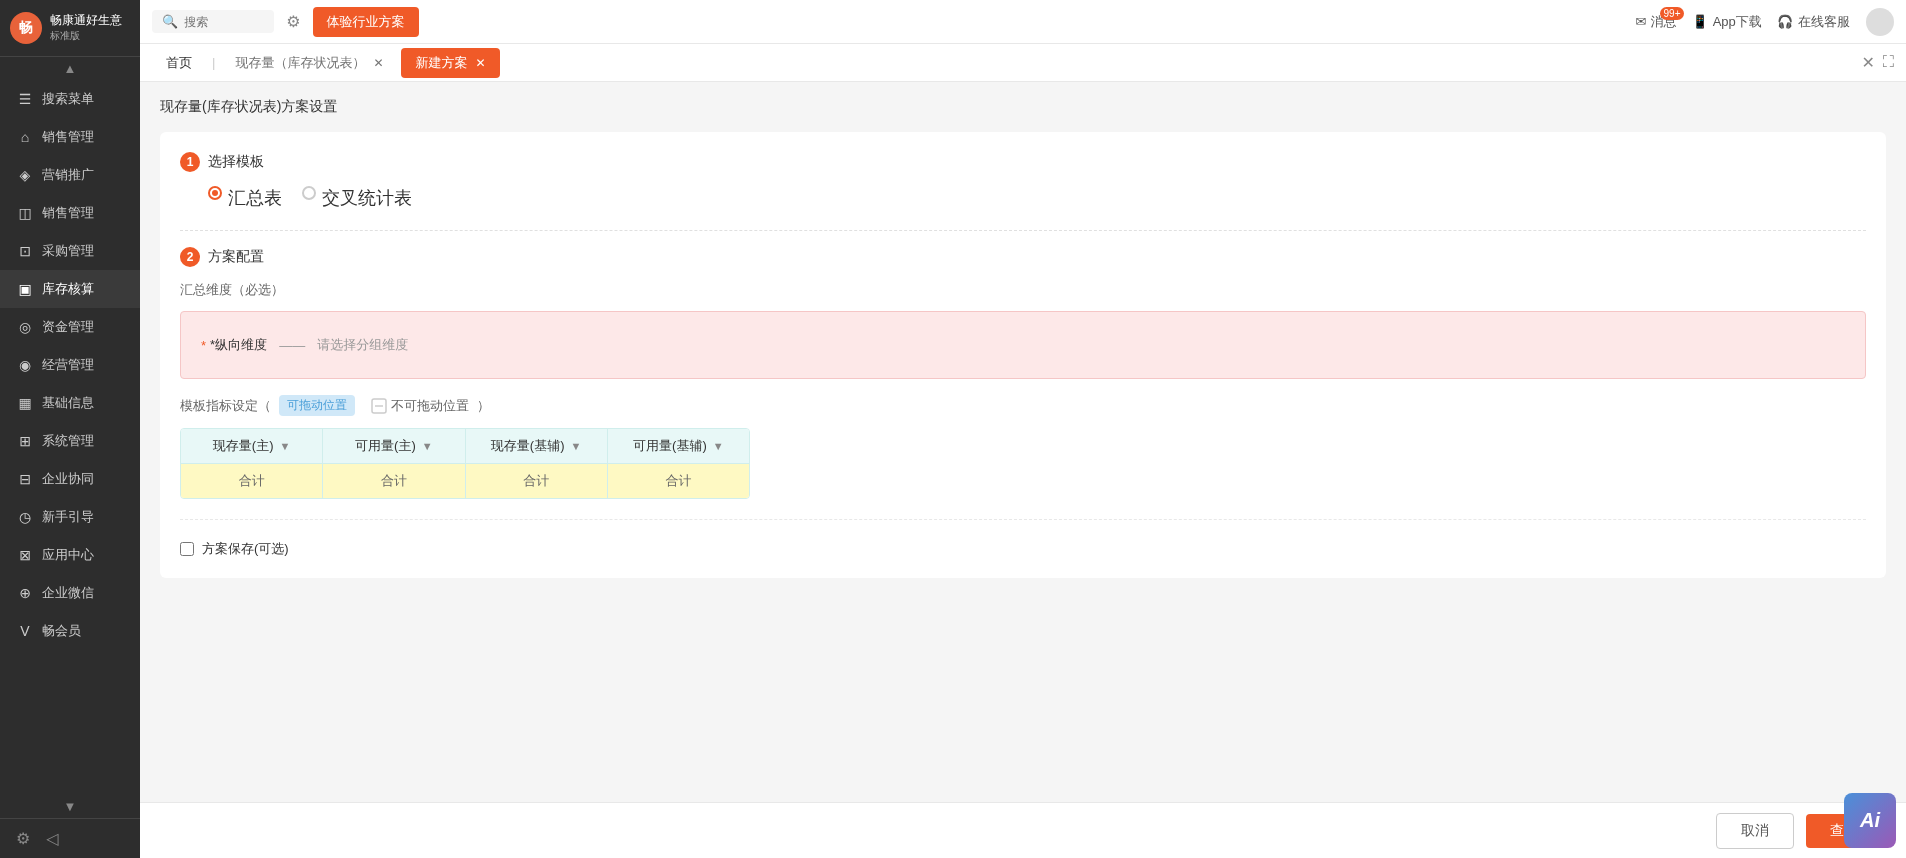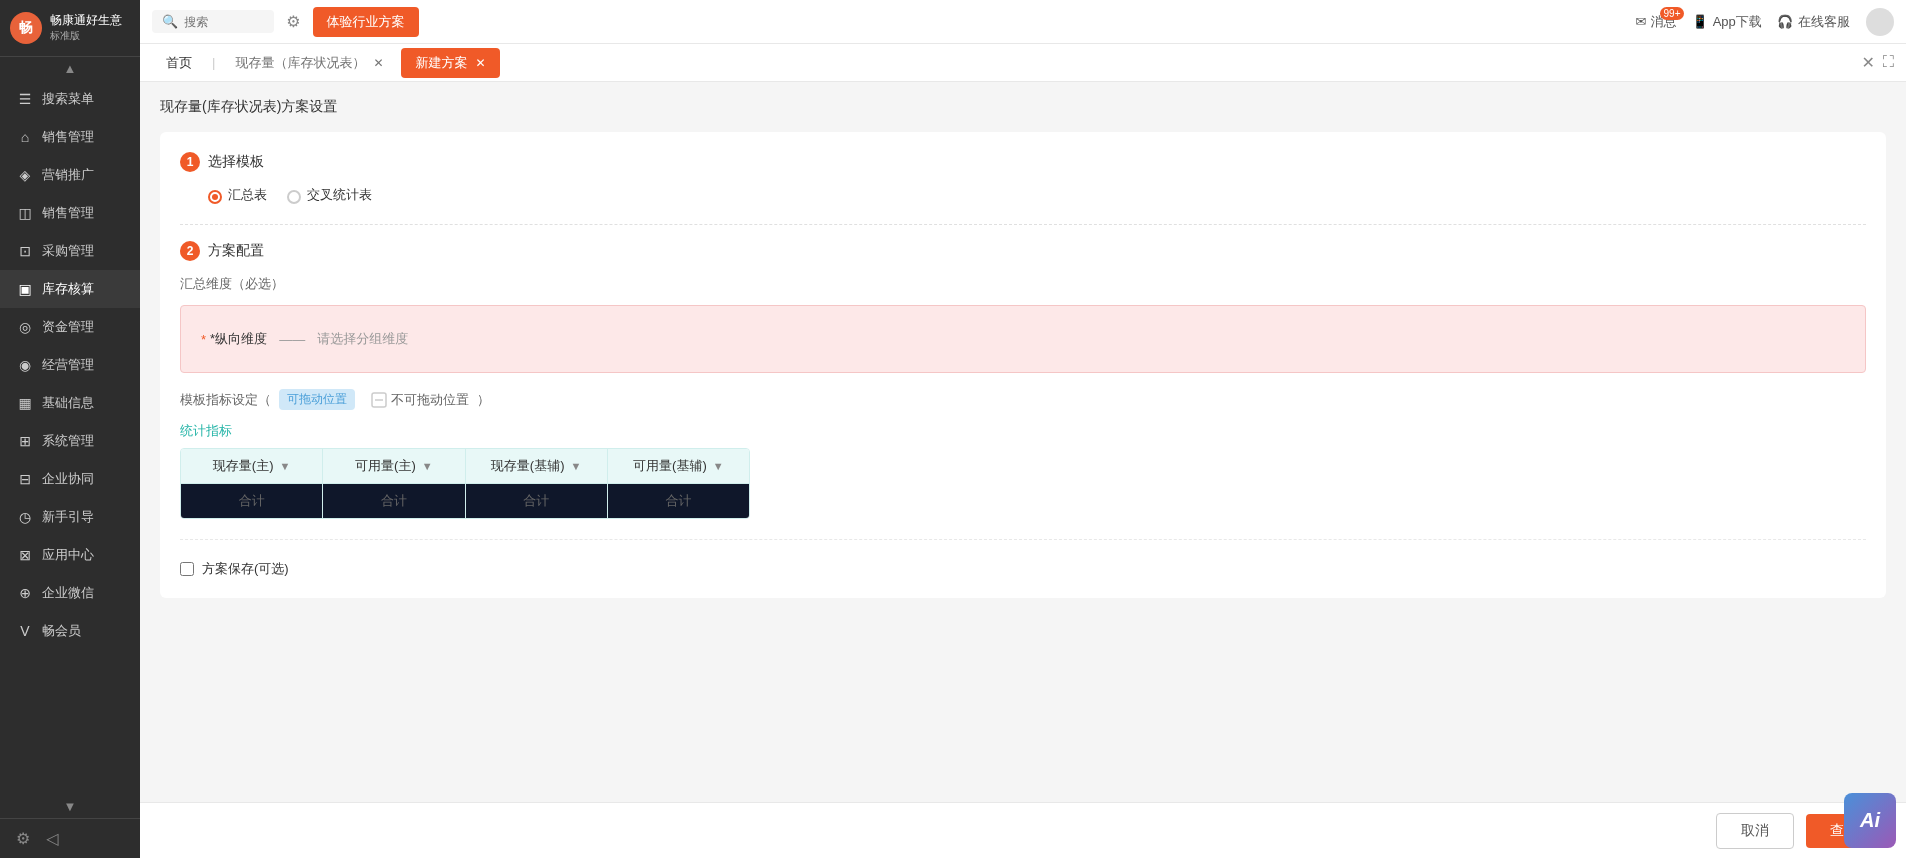--- a/index.html
+++ b/index.html
@@ -275,24 +275,24 @@
 
     
     .template-options {
       display: flex;
       align-items: center;
       gap: 20px;
       margin-left: 28px;
     }
     .radio-option {
       display: flex;
-      align-items: flex-end;
+      align-items: flex-start;
       gap: 6px;
       cursor: pointer;
-      font-size: 13px;
+      font-size: 18px;
       color: #333;
     }
     .radio-dot {
       width: 14px;
       height: 14px;
       border-radius: 50%;
       border: 2px solid #ccc;
       display: flex;
       align-items: center;
       justify-content: center;
@@ -386,21 +386,21 @@
       align-items: center;
       justify-content: center;
       gap: 6px;
       font-size: 13px;
       color: #333;
     }
     .stats-cell:last-child { border-right: none; }
     .stats-data-row {
       display: flex;
       border-top: 1px solid #d0eeec;
-      background: #0f172a;
+      background: #fef9c3;
     }
     .stats-data-cell {
       flex: 1;
       padding: 8px 12px;
       border-right: 1px solid #d0eeec;
       text-align: center;
       font-size: 13px;
       color: #666;
     }
     .stats-data-cell:last-child { border-right: none; }
@@ -668,21 +668,20 @@
               <svg width="16" height="16" viewBox="0 0 16 16">
                   <rect x="1" y="1" width="14" height="14" rx="2" fill="none" stroke="#ccc" stroke-width="1.5"></rect>
                   <line x1="4" y1="8" x2="12" y2="8" stroke="#ccc" stroke-width="1.5"></line>
                 </svg>
               <span>不可拖动位置</span>
             </span>
             <span>）</span>
           </div>
         </div>
 
-        <div class="stats-section-title">统计指标</div>
         <div class="stats-table">
           <div class="stats-header-row">
             <div class="stats-cell">
               <span>现存量(主)</span>
               <span class="chevron-icon">▼</span>
             </div>
             <div class="stats-cell">
               <span>可用量(主)</span>
               <span class="chevron-icon">▼</span>
             </div>

